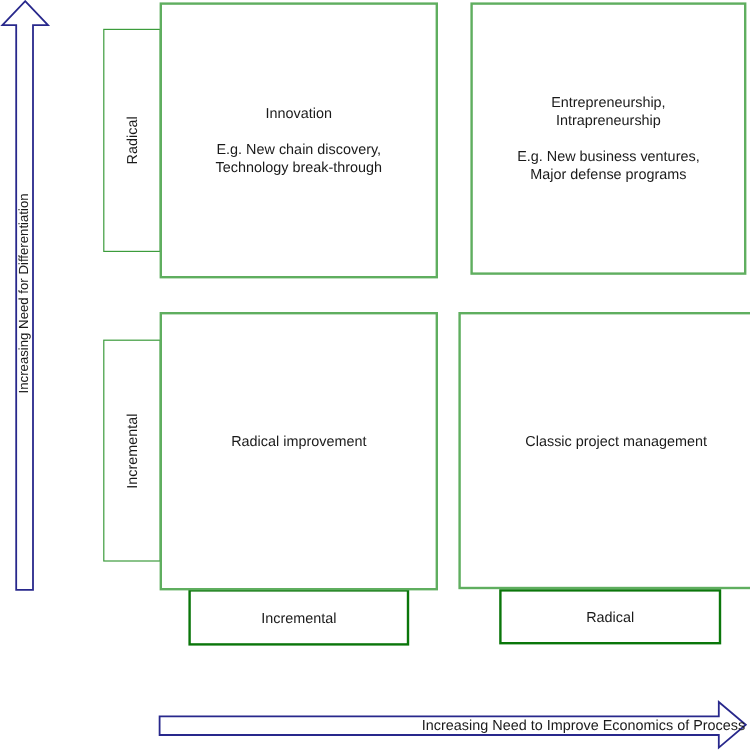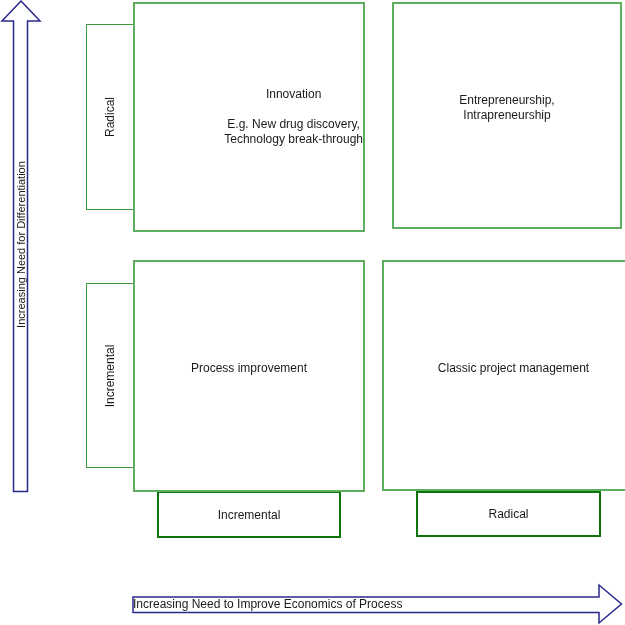--- a/index.html
+++ b/index.html
@@ -34,21 +34,21 @@
   
   .quadrant {
     position: absolute;
     box-sizing: border-box;
     border: 2px solid var(--quadrant-border, #5fae5f);
     background: transparent;
     display: flex;
     align-items: center;
     justify-content: center;
   }
-  .q-tl { left: 133px; top: 2px;   width: 232px; height: 230px; justify-content: flex-end; }
+  .q-tl { left: 133px; top: 2px;   width: 232px; height: 230px; }
   .q-tr { left: 392px; top: 2px;   width: 230px; height: 227px; }
   .q-bl { left: 133px; top: 260px; width: 232px; height: 232px; }
   .q-br { left: 382px; top: 260px; width: 263px; height: 231px; }
   .q-text {
     text-align: center;
     font-size: 12px;
     line-height: 15px;
   }
   .q-lines { white-space: pre-line; }
   .q-gap { height: 15px; }
@@ -97,21 +97,21 @@
     font-size: 11px;
     line-height: 15px;
     white-space: nowrap;
   }
   .x-axis-label {
     position: absolute;
     left: 133px;
     top: 598px;
     width: 488px;
     height: 13px;
-    text-align: left;
+    text-align: right;
     font-size: 12px;
     line-height: 13px;
     white-space: nowrap;
   }
 </style>
 </head>
 <body>
 
 <div class="canvas">
 
@@ -135,36 +135,38 @@
     <span>Incremental</span>
   </div>
   <div class="xtick xtick-right">
     <span>Radical</span>
   </div>
 
   <div class="quadrant q-tl">
     <div class="q-text">
       <div class="q-lines">Innovation</div>
       <div class="q-gap"></div>
-      <div class="q-lines">E.g. New drug discovery,
+      <div class="q-lines">E.g. New chain discovery,
 Technology break-through</div>
     </div>
   </div>
 
   <div class="quadrant q-tr">
     <div class="q-text">
       <div class="q-lines">Entrepreneurship,
 Intrapreneurship</div>
       <div class="q-gap"></div>
+      <div class="q-lines">E.g. New business ventures,
+Major defense programs</div>
     </div>
   </div>
 
   <div class="quadrant q-bl">
     <div class="q-text">
-      <div class="q-lines">Process improvement</div>
+      <div class="q-lines">Radical improvement</div>
       <div class="q-gap"></div>
     </div>
   </div>
 
   <div class="quadrant q-br">
     <div class="q-text">
       <div class="q-lines">Classic project management</div>
       <div class="q-gap"></div>
     </div>
   </div>

